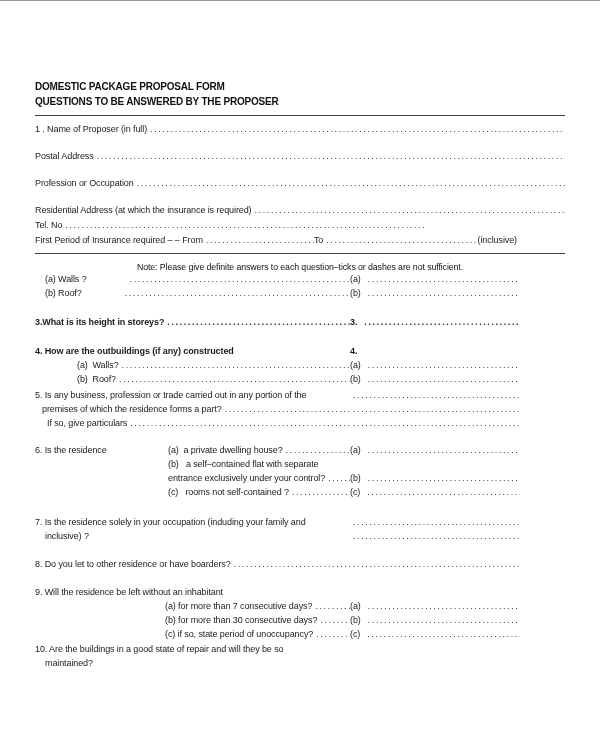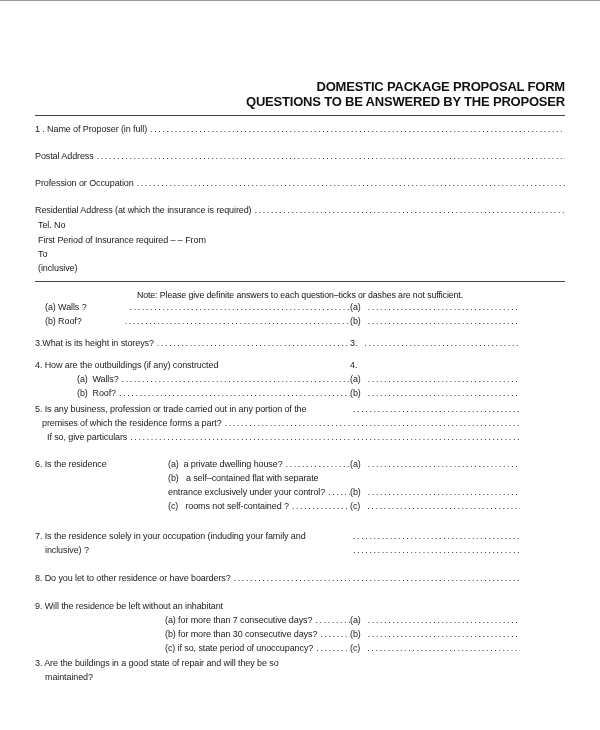--- a/index.html
+++ b/index.html
@@ -3,21 +3,21 @@
 <meta charset="utf-8">
 <style>
   * { margin:0; padding:0; box-sizing:border-box; }
   html,body { background:#ffffff; }
   .page {
     width:600px; height:730px; background:#ffffff; overflow:hidden;
     font-family:"Liberation Sans", sans-serif; font-size:9px; color:#1b1b1b;
     letter-spacing:-0.1px; border-top:1px solid #9a9a9a;
   }
   .content { padding:78px 35px 0 35px; }
-  .titles { text-align:right; font-weight:bold; font-size:13px; letter-spacing:-0.2px; line-height:15px; color:#111; }
+  .titles { text-align:left; font-weight:bold; font-size:10px; letter-spacing:-0.2px; line-height:15px; color:#111; }
   hr.rule { border:none; border-top:1px solid #454545; margin:6px 0 0 0; }
   .note { margin-top:8px; text-align:center; font-weight:normal; font-size:8.8px; color:#111; }
 
   .row { display:flex; align-items:baseline; line-height:14px; }
   .t { white-space:pre; }
   .dots {
     flex:1 1 0; min-width:0; overflow:hidden; white-space:nowrap;
     letter-spacing:1.6px; margin-left:3px; color:#2c2c2c;
   }
   .lcol { flex:1 1 0; min-width:0; display:flex; align-items:baseline; }
@@ -25,25 +25,25 @@
   .rlab { margin-right:4px; }
 
   .intro { margin-top:6px; }
   .qa { margin-top:0; }
 
   .mt1  { margin-top:1px; }
   .mt2  { margin-top:2px; }
   .mt5  { margin-top:5px; }
   .mt13 { margin-top:13px; }
   .mt14 { margin-top:14px; }
-  .mt15 { margin-top:8px; }
+  .mt15 { margin-top:15px;font-weight:bold; }
   .mt16 { margin-top:16px; }
 
-  .pr140 { padding-right:140px;flex-direction:column; }
-  .pr48  { padding-right:48px;flex-direction:column; }
+  .pr140 { padding-right:140px; }
+  .pr48  { padding-right:48px; }
 
   .ind7   { padding-left:7px; }
   .ind10  { padding-left:10px;gap:40px; }
   .ind12  { padding-left:12px; }
   .ind42  { padding-left:42px; }
   .ind130 { padding-left:130px; }
   .q6lab  { flex:0 0 133px; width:133px; white-space:pre; }
   .f1  { flex:1 1 0; }
   .f14 { flex:1.4 1 0; }
 </style>
@@ -282,21 +282,21 @@
           <span class="dots">....................................................................................................................................................................................</span>
         </div>
         <div class="rcol">
           <span class="t rlab">(c)</span>
           <span class="dots">....................................................................................................................................................................................</span>
         </div>
       </div>
 
       <div class="row mt1">
         <div class="lcol">
-            <span class="t">3. Are the buildings in a good state of repair and will they be so</span>
+            <span class="t">10. Are the buildings in a good state of repair and will they be so</span>
           </div>
         <div class="rcol"></div>
       </div>
       <div class="row">
         <div class="lcol ind10">
             <span class="t">maintained?</span>
           </div>
         <div class="rcol"></div>
       </div>
 

